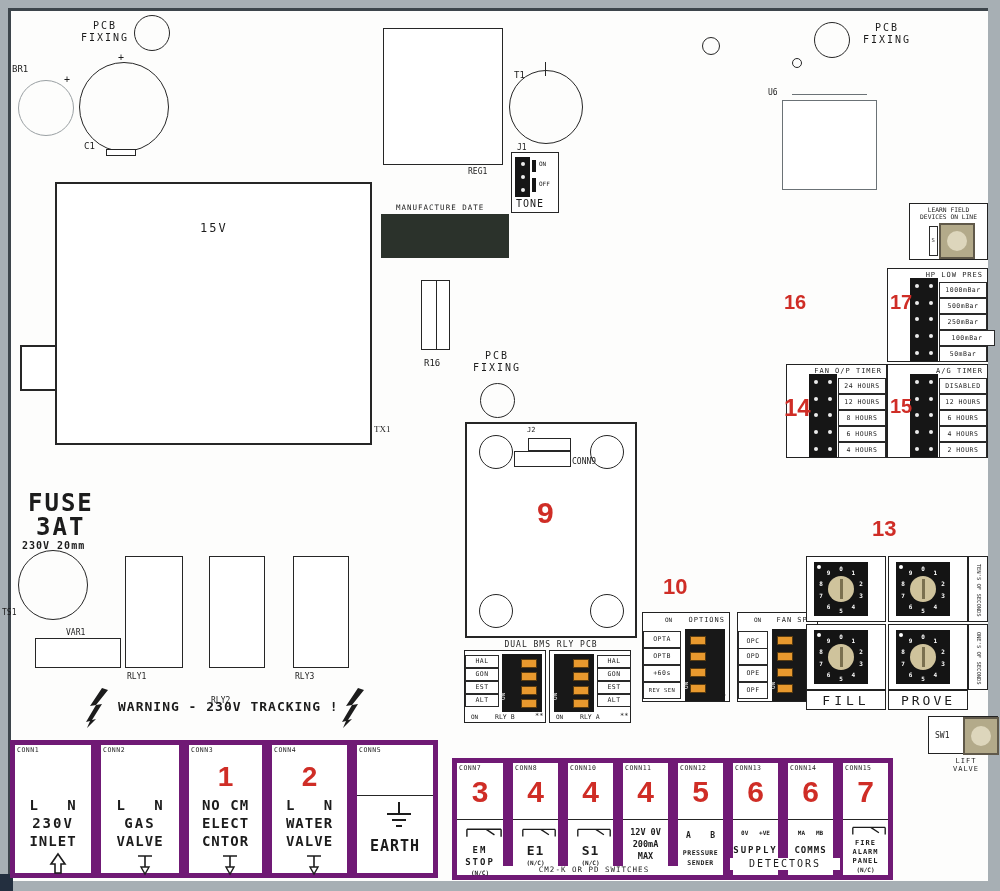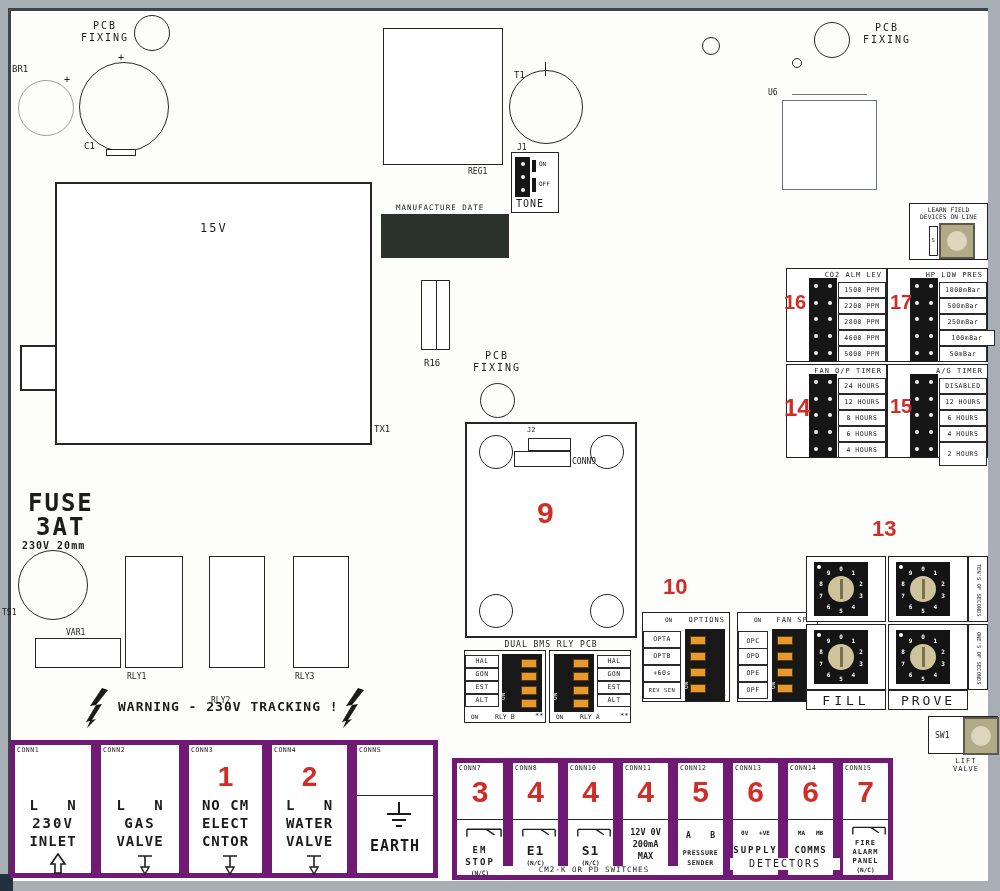--- a/index.html
+++ b/index.html
@@ -53,21 +53,21 @@
   <div class="circ" style="left:18px;top:80px;width:56px;height:56px;border-color:#9aa0a3;border-width:1px;"></div>
   <div class="t" style="left:64px;top:74px;font-size:10px;">+</div>
   <div class="t" style="left:118px;top:52px;font-size:10px;">+</div>
   <div class="circ" style="left:79px;top:62px;width:90px;height:90px;"></div>
   <div class="box thin" style="left:106px;top:149px;width:30px;height:7px;"></div>
   <div class="t" style="left:84px;top:141px;font-size:9px;">C1</div>
 
   <div class="box" style="left:55px;top:182px;width:317px;height:263px;border-width:2px;"></div>
   <div class="box" style="left:20px;top:345px;width:37px;height:46px;border-width:2px;"></div>
   <div class="t" style="left:200px;top:222px;font-size:12px;letter-spacing:2px;">15V</div>
-  <div class="t" style="left:374px;top:424px;font-size:9px;">TX1</div>
+  <div class="t" style="left:374px;top:424px;font-size:9px;font-family:Liberation Serif, serif;">TX1</div>
 
   <div class="box thin" style="left:421px;top:280px;width:29px;height:70px;">
       <i style="position:absolute;left:50%;top:0;width:1px;height:100%;background:#262626;"></i>
     </div>
   <div class="t" style="left:424px;top:358px;font-size:9px;">R16</div>
 
   <div class="box" style="left:383px;top:28px;width:120px;height:137px;"></div>
   <div class="t" style="left:468px;top:167px;font-size:8px;">REG1</div>
 
   <div class="t" style="left:514px;top:70px;font-size:9px;">T1</div>
@@ -97,40 +97,20 @@
   <div class="t" style="left:768px;top:88px;font-size:8px;">U6</div>
   <div class="box thin" style="left:782px;top:100px;width:95px;height:90px;border-color:#6b7276;"></div>
   <div style="position:absolute;left:792px;top:94px;width:75px;height:1px;background:#6b7276;"></div>
 
   <div class="panel" style="left:909px;top:203px;width:79px;height:57px;">
     <div class="t ctr" style="left:0;top:2px;width:100%;font-size:6.3px;"><span>LEARN FIELD</span><br><span>DEVICES ON LINE</span></div>
     <div class="cell" style="left:19px;top:22px;width:9px;height:30px;font-size:5.5px;">S</div>
     <div class="tact" style="left:29px;top:19px;width:36px;height:36px;"></div>
   </div>
 
-  <div class="panel" style="left:786px;top:268px;width:101px;height:94px;">
-    <div class="ptitle">CO2 ALM LEV</div>
-    <div class="cell" style="left:51px;top:13px;width:48px;height:16px;">1500 PPM</div>
-    <div class="cell" style="left:51px;top:29px;width:48px;height:16px;">2200 PPM</div>
-    <div class="cell" style="left:51px;top:45px;width:48px;height:16px;">2800 PPM</div>
-    <div class="cell" style="left:51px;top:61px;width:48px;height:16px;">4600 PPM</div>
-    <div class="cell" style="left:51px;top:77px;width:48px;height:16px;">5000 PPM</div>
-    <div class="pinblk" style="left: 22px; top: 9px; width: 28px; height: 83px; grid-template-columns: repeat(2, 1fr); grid-template-rows: repeat(5, 1fr);">
-        <i></i>
-        <i></i>
-        <i></i>
-        <i></i>
-        <i></i>
-        <i></i>
-        <i></i>
-        <i></i>
-        <i></i>
-        <i></i>
-      </div>
-  </div>
   <div class="red" style="left:784px;top:292px;font-size:20px;">16</div>
 
   <div class="panel" style="left:887px;top:268px;width:101px;height:94px;">
     <div class="ptitle">HP LOW PRES</div>
     <div class="cell" style="left:51px;top:13px;width:48px;height:16px;">1000mBar</div>
     <div class="cell" style="left:51px;top:29px;width:48px;height:16px;">500mBar</div>
     <div class="cell" style="left:51px;top:45px;width:48px;height:16px;">250mBar</div>
     <div class="cell" style="left:51px;top:61px;width:56px;height:16px;">100mBar</div>
     <div class="cell" style="left:51px;top:77px;width:48px;height:16px;">50mBar</div>
     <div class="pinblk" style="left: 22px; top: 9px; width: 28px; height: 83px; grid-template-columns: repeat(2, 1fr); grid-template-rows: repeat(5, 1fr);">
@@ -169,21 +149,21 @@
       </div>
   </div>
   <div class="red" style="left:784px;top:396px;font-size:24px;">14</div>
 
   <div class="panel" style="left:887px;top:364px;width:101px;height:94px;">
     <div class="ptitle">A/G TIMER</div>
     <div class="cell" style="left:51px;top:13px;width:48px;height:16px;">DISABLED</div>
     <div class="cell" style="left:51px;top:29px;width:48px;height:16px;">12 HOURS</div>
     <div class="cell" style="left:51px;top:45px;width:48px;height:16px;">6 HOURS</div>
     <div class="cell" style="left:51px;top:61px;width:48px;height:16px;">4 HOURS</div>
-    <div class="cell" style="left:51px;top:77px;width:48px;height:24px;">2 HOURS</div>
+    <div class="cell" style="left:51px;top:77px;width:48px;height:16px;">2 HOURS</div>
     <div class="pinblk" style="left: 22px; top: 9px; width: 28px; height: 83px; grid-template-columns: repeat(2, 1fr); grid-template-rows: repeat(5, 1fr);">
         <i></i>
         <i></i>
         <i></i>
         <i></i>
         <i></i>
         <i></i>
         <i></i>
         <i></i>
         <i></i>

